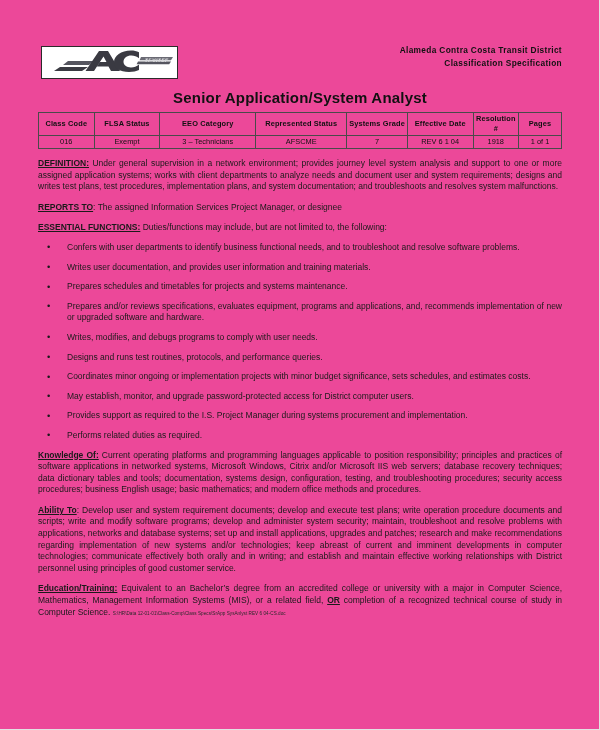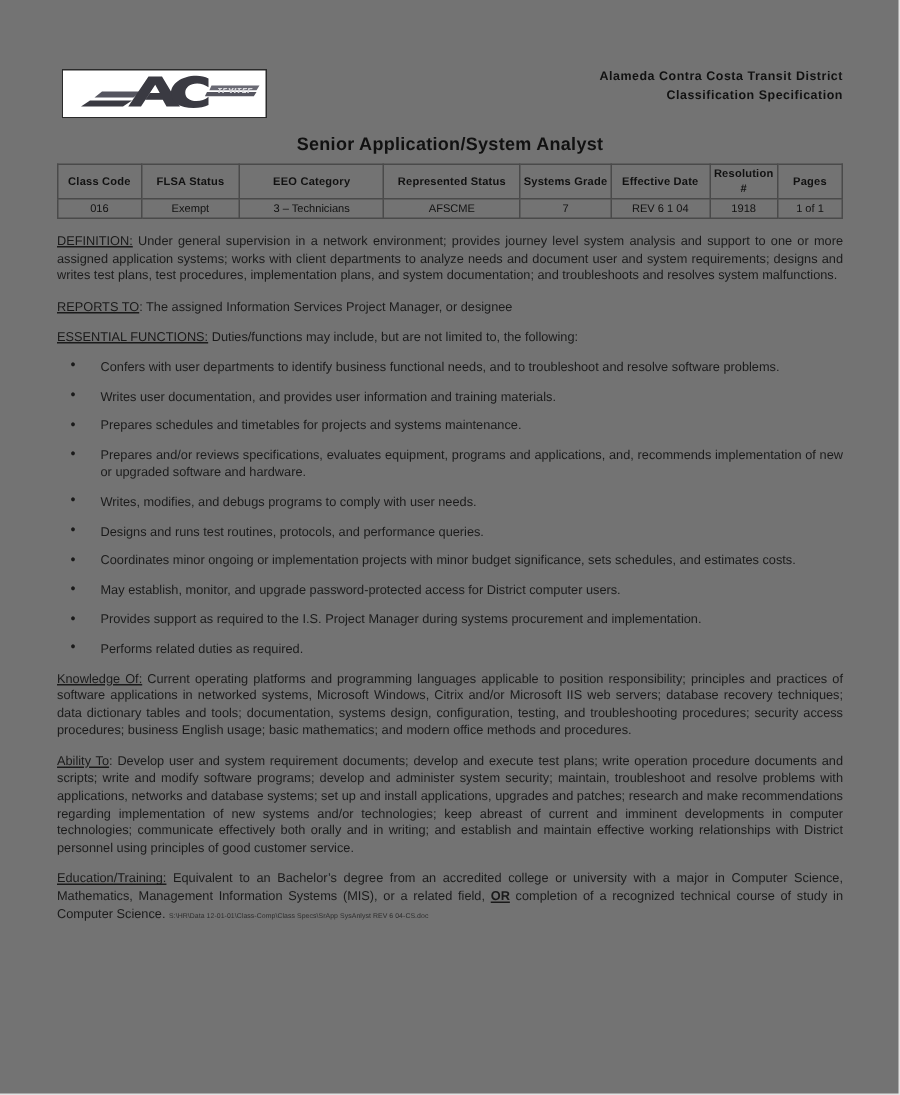--- a/index.html
+++ b/index.html
@@ -11,21 +11,21 @@
     width: 600px;
     height: 730px;
     overflow: hidden;
     font-family: "Liberation Sans", sans-serif;
     color: #1a1a1a;
   }
   .page {
     position: relative;
     width: 600px;
     height: 730px;
-    background: #737373;
+    background: #ec4899;
     box-sizing: border-box;
     border-right: 1px solid #e2e2e2;
     border-bottom: 1px solid #e2e2e2;
   }
   .page-inner {
     position: absolute;
     left: 38px;
     top: 40px;
     width: 524px;
   }
@@ -54,21 +54,21 @@
     font-size: 8.3px;
     font-weight: bold;
     line-height: 12.5px;
     letter-spacing: 0.35px;
     color: #111;
   }
 
   
   .doc-title {
     text-align: center;
-    font-size: 12px;
+    font-size: 15px;
     font-weight: bold;
     letter-spacing: 0.2px;
     margin: 3px 0 6px 0;
     color: #111;
   }
 
   
   table.spec {
     width: 100%;
     border-collapse: collapse;
@@ -101,21 +101,21 @@
 
   
   .para {
     font-size: 8.5px;
     line-height: 11.6px;
     text-align: justify;
     margin: 0 0 9px 0;
     color: #1a1a1a;
   }
   .lead {
-    font-weight: normal;
+    font-weight: bold;
     text-decoration: underline;
   }
   .section-head {
     font-size: 8.5px;
     font-weight: bold;
     line-height: 11.6px;
     margin: 0 0 8px 0;
     color: #111;
   }
   .intro {

